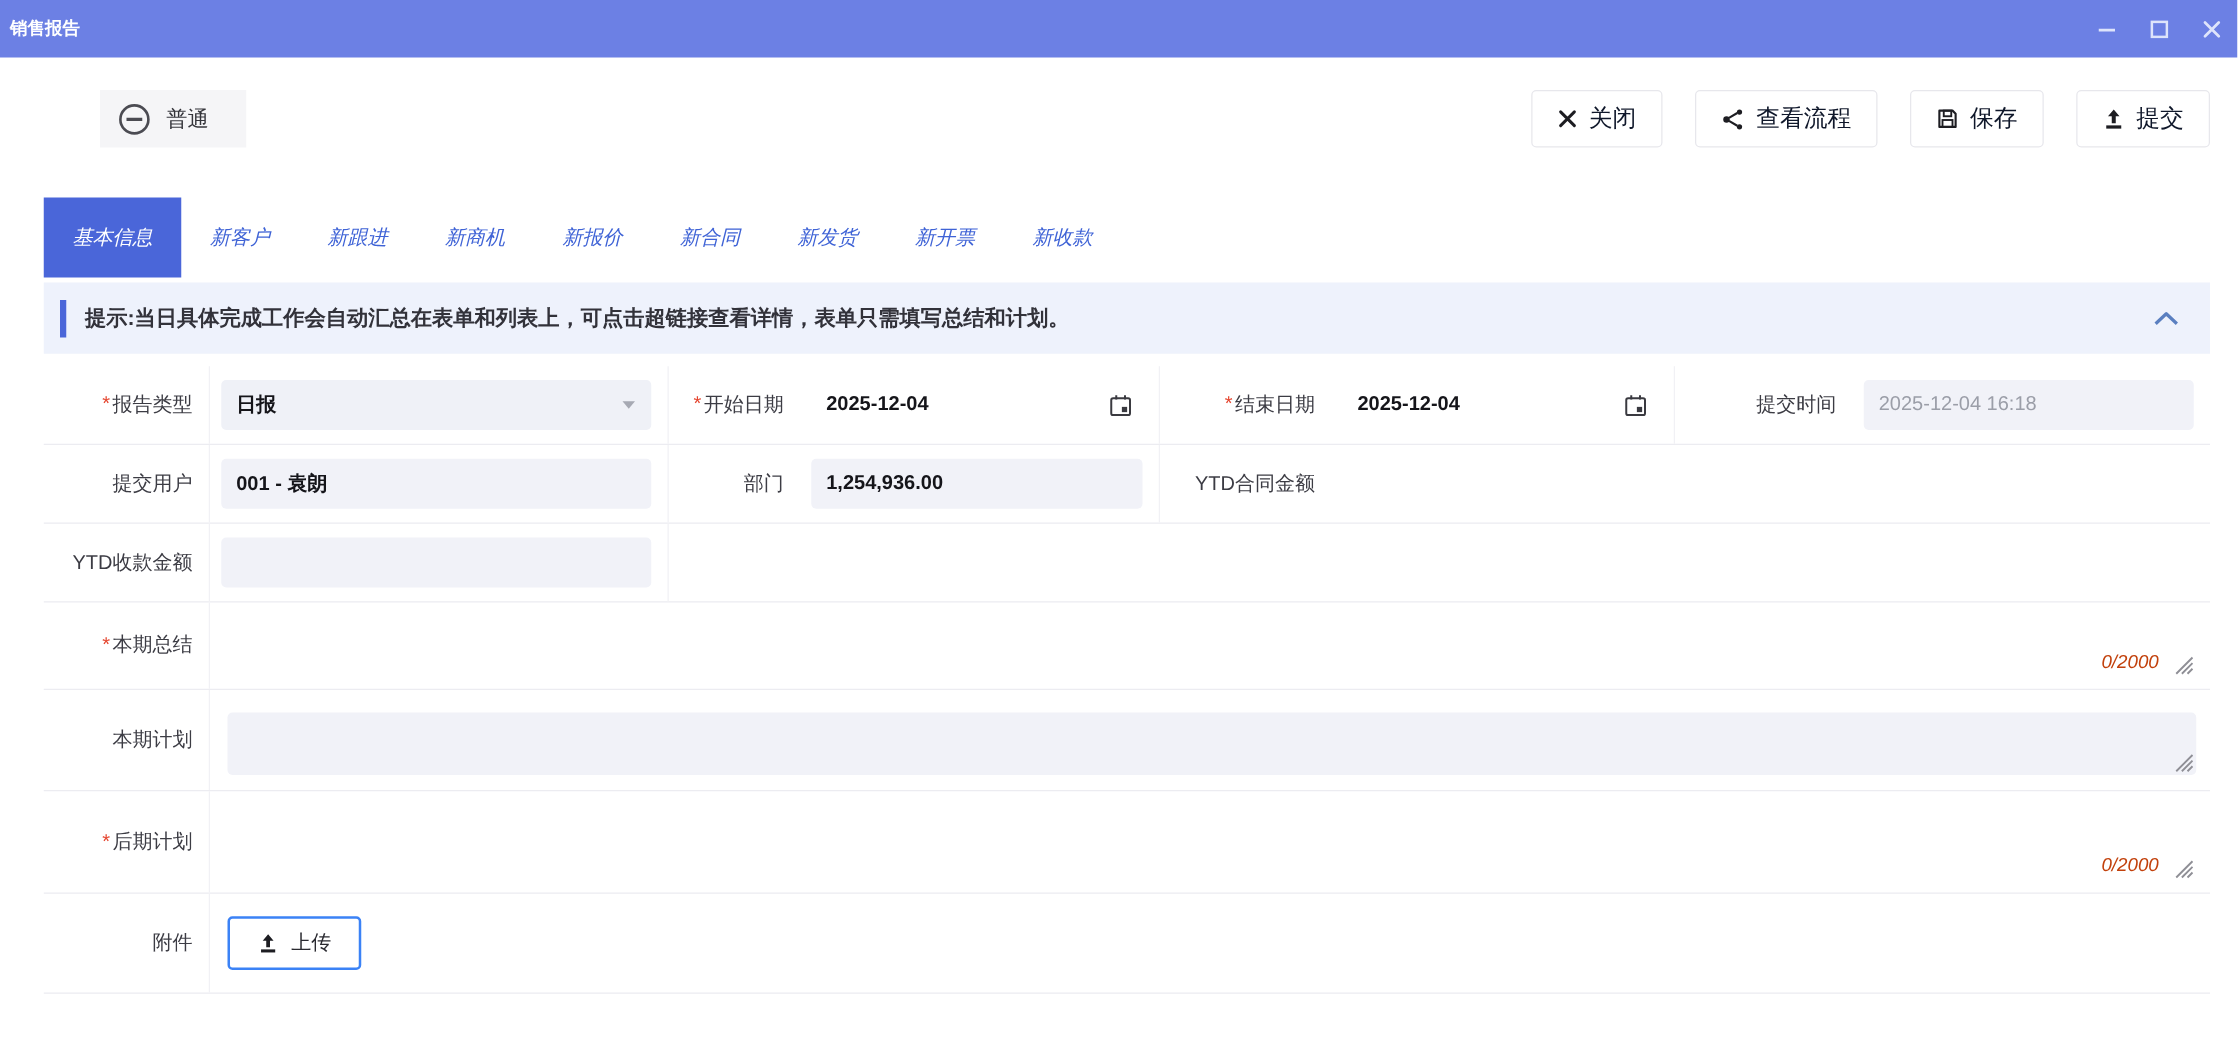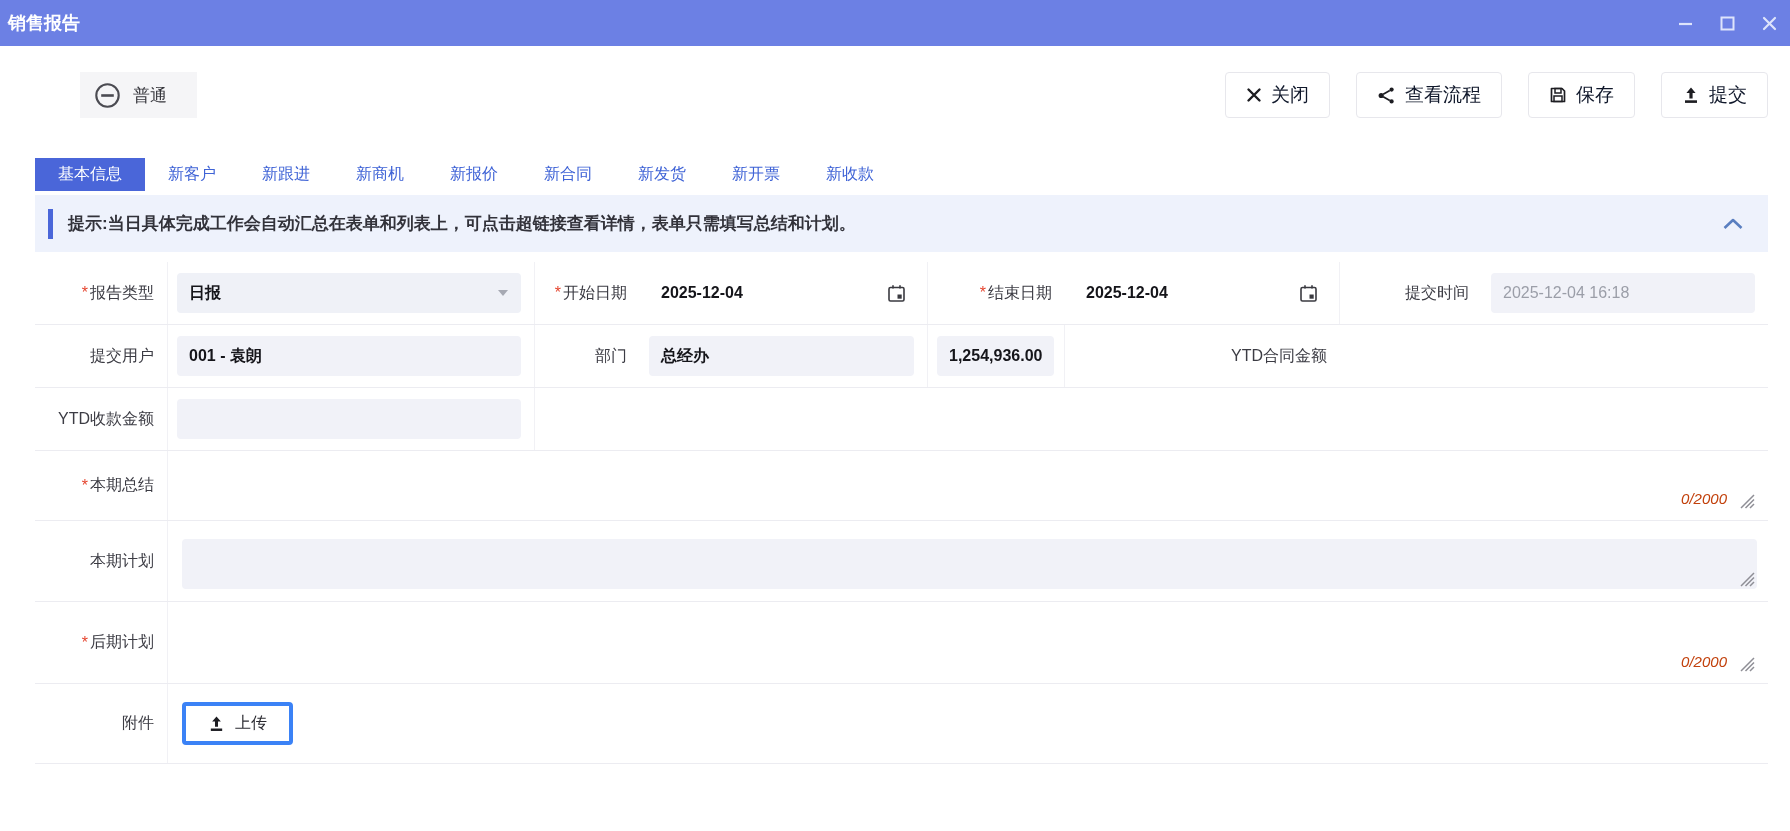--- a/index.html
+++ b/index.html
@@ -2,40 +2,40 @@
 <html><head>
 <meta charset="utf-8">
 <style>
   * { box-sizing: border-box; margin: 0; padding: 0; }
   html, body { width: 1790px; height: 831px; background: #fff;
     font-family: "Liberation Sans", "DejaVu Sans", sans-serif; overflow: hidden; }
 
   
   .titlebar { height: 46px; background: #6c80e4; display: flex;
     align-items: center; justify-content: space-between; padding: 0 12px 0 8px; }
-  .titlebar .title { color: #fff; font-size: 18px; font-weight: bold; }
+  .titlebar .title { color: #fff; font-size: 14px; font-weight: bold; }
   .win-controls { display: flex; align-items: center; gap: 24px; }
   .win-btn { background: none; border: none; cursor: pointer; display: flex;
     align-items: center; justify-content: center; width: 18px; height: 18px; padding: 0; }
 
   
   .toolbar { margin-top: 26px; height: 46px; display: flex;
     align-items: center; justify-content: space-between; padding: 0 22px 0 80px; }
   .priority-badge { display: flex; align-items: center; gap: 12px; height: 46px;
     background: #f5f5f7; padding: 0 30px 0 14px; cursor: pointer; border: none; }
   .priority-badge span { font-size: 17px; color: #35353b; }
   .toolbar-buttons { display: flex; gap: 14px; }
   .tbtn { display: flex; align-items: center; gap: 9px; height: 46px;
     background: #fff; border: 1px solid #e7e7ec; border-radius: 4px;
     padding: 0 20px; font-size: 19px; color: #0f172a; cursor: pointer; margin-left: 12px; }
 
   
   .tabs { display: flex; margin-top: 40px; padding-left: 35px; }
-  .tab { height: 33px; display: flex; align-items: center; padding: 0 23px;
-    font-size: 16px; color: #3f63d6; cursor: pointer; background: none; border: none; }
+  .tab { height: 64px; display: flex; align-items: center; padding: 0 23px;
+    font-size: 16px; color: #3f63d6; cursor: pointer; background: none; border: none; font-style: italic; }
   .tab.active { background: #4a66d9; color: #fff; }
 
   
   .hint { margin: 4px 22px 10px 35px; height: 57px; background: #eef2fc;
     display: flex; align-items: center; padding-left: 13px; position: relative; }
   .hint-accent { width: 5px; height: 30px; background: #4a66d9; margin-right: 15px; }
   .hint-text { font-size: 17px; font-weight: bold; color: #32323a; }
   .hint-toggle { position: absolute; right: 24px; top: 50%; transform: translateY(-50%);
     background: none; border: none; cursor: pointer; display: flex; }
 
@@ -64,21 +64,21 @@
   .ta-area { position: relative; }
   .counter { position: absolute; right: 41px; bottom: 13px;
     color: #c2410c; font-size: 15px; font-style: italic; }
   .grip { position: absolute; right: 13px; bottom: 11px; cursor: nwse-resize;
     display: flex; }
   .plan-box { position: absolute; left: 14px; right: 11px; top: 18px; height: 50px;
     background: #f1f2f8; border-radius: 4px; }
   .plan-grip { bottom: 14px; }
 
   .upload-btn { display: flex; align-items: center; gap: 10px; height: 43px;
-    margin-left: 14px; background: #fff; border: 4px solid #3b82f6; border-radius: 4px;
+    margin-left: 14px; background: #fff; border: 2px solid #3b82f6; border-radius: 4px;
     padding: 0 22px; font-size: 16px; color: #2a2a30; cursor: pointer; }
   .attach-cell { display: flex; align-items: center; }
 </style>
 </head>
 <body>
 
 <div class="titlebar">
   <div class="title">销售报告</div>
   <div class="win-controls">
     <button class="win-btn">
@@ -221,23 +221,20 @@
     <div class="lblc bR">
       <span>提交用户</span>
     </div>
     <div class="fldc bR">
       <div class="ibox gray val">001 - 袁朗</div>
     </div>
     <div class="lblc">
       <span>部门</span>
     </div>
     <div class="fldc bR">
-      <div class="ibox gray val">总经办</div>
-    </div>
-    <div class="fldc bR">
       <div class="ibox gray val">1,254,936.00</div>
     </div>
     <div class="lblc">
       <span>YTD合同金额</span>
     </div>
   </div>
 
   <div class="frow">
     <div class="lblc bR">
       <span>YTD收款金额</span>

